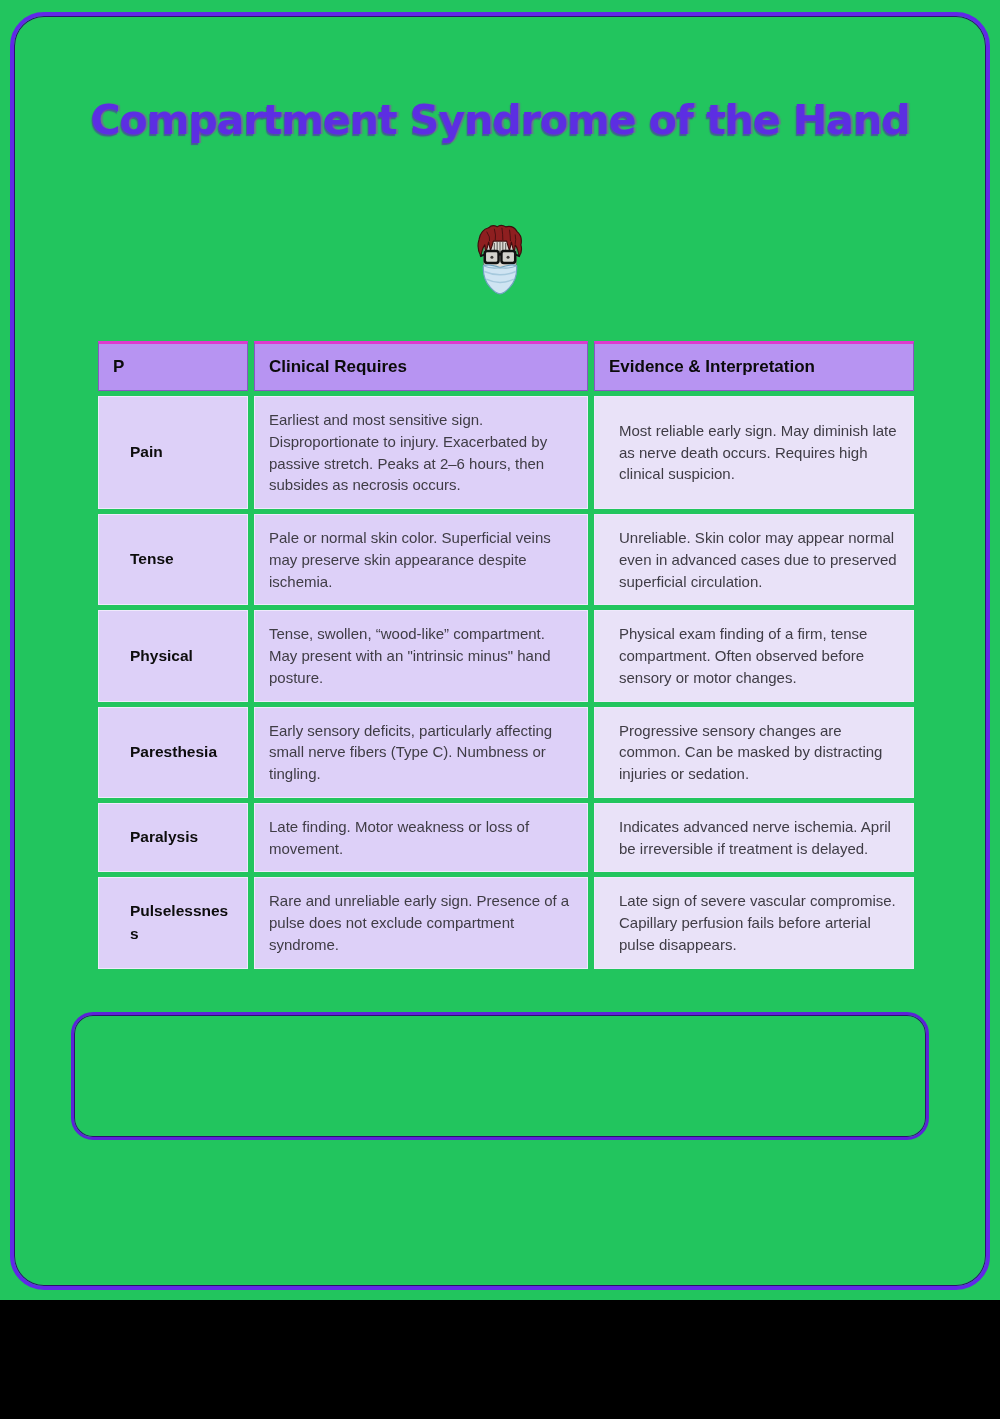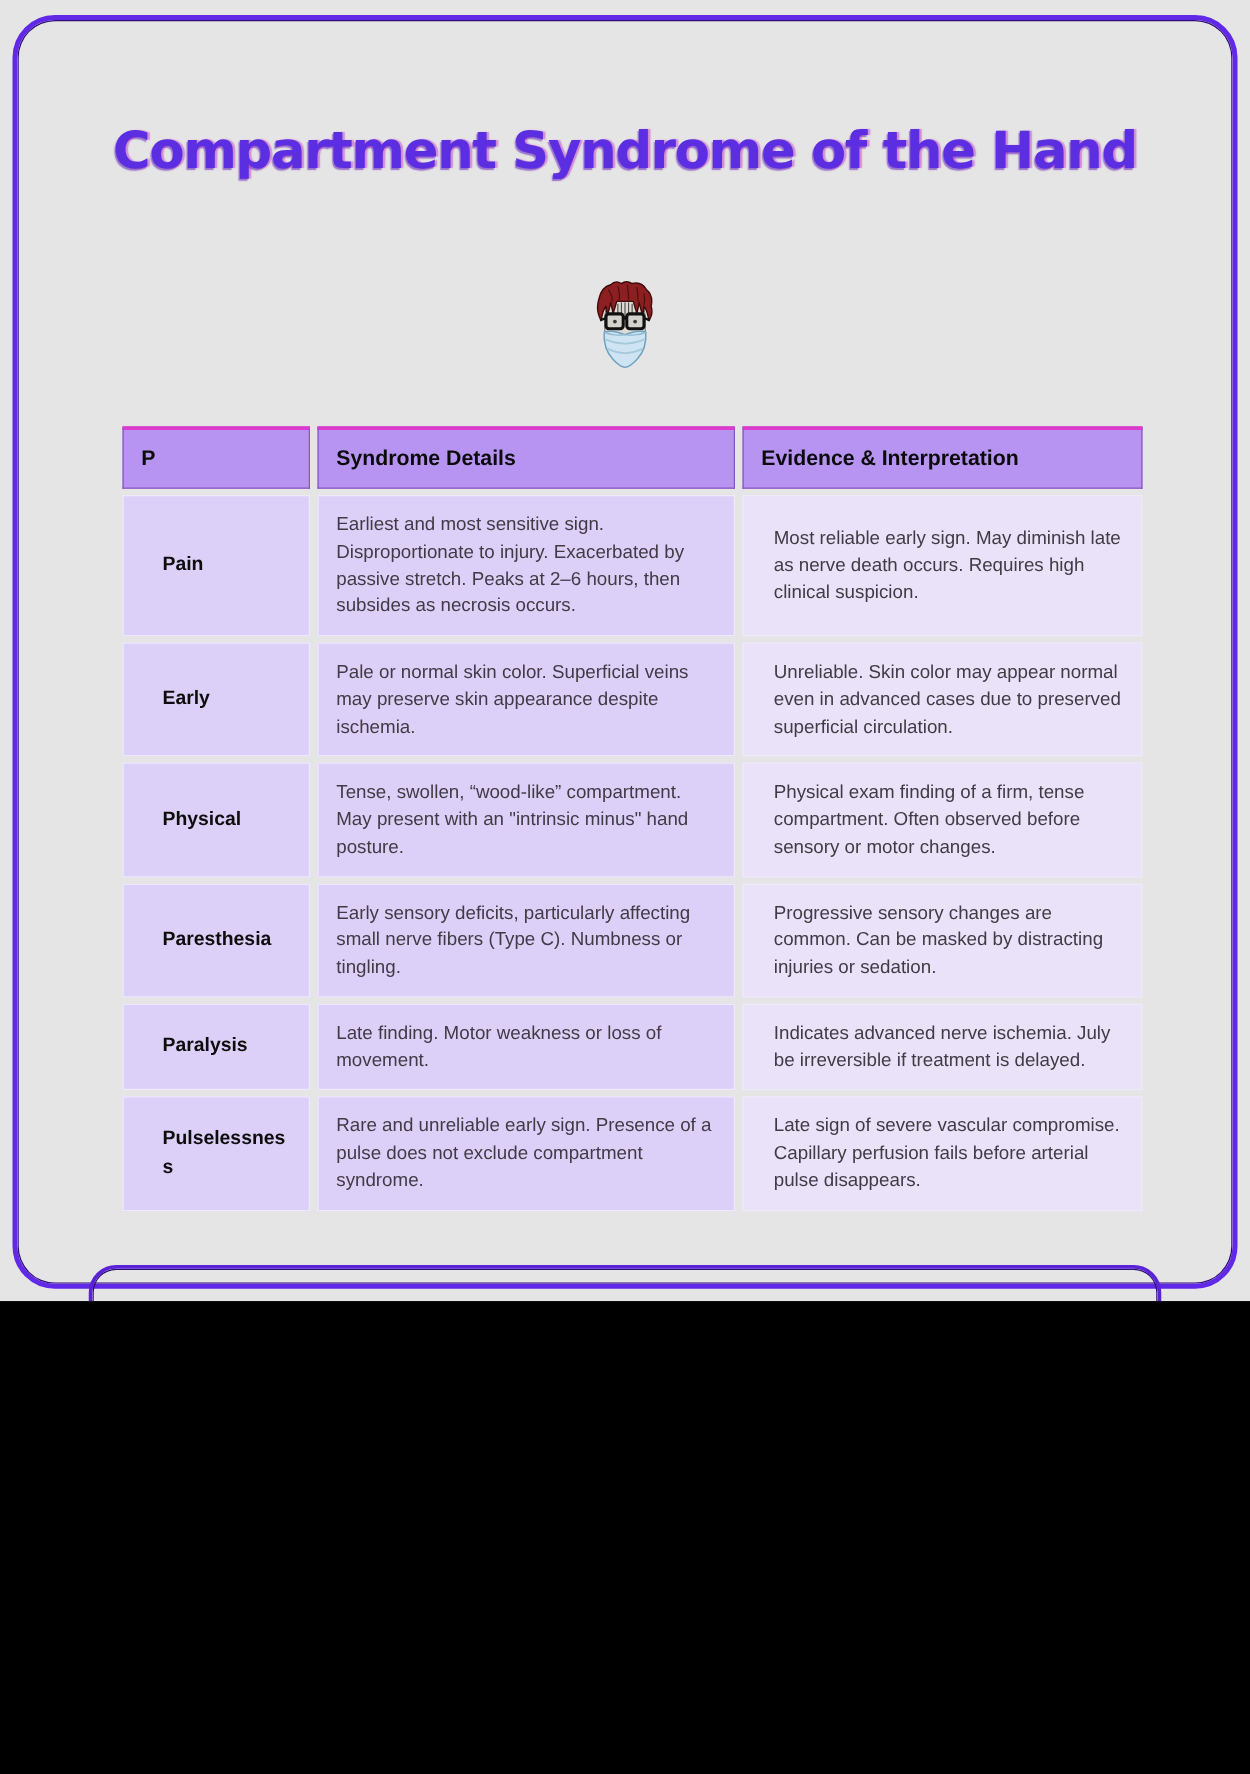--- a/index.html
+++ b/index.html
@@ -1,20 +1,20 @@
 <!DOCTYPE html>
 <html><head>
 <meta charset="utf-8">
 <style>
   html, body { margin: 0; padding: 0; background: #000; }
   .page {
     position: relative;
     width: 1000px;
-    height: 1041px;
-    background: #e5e5e5;
+    height: 1300px;
+    background: #22c55e;
     overflow: hidden;
     font-family: "Liberation Sans", sans-serif;
   }
   .outer-frame {
     position: absolute;
     left: 10px; top: 12px; right: 10px; bottom: 10px;
     border: 4px solid #6128e8;
     border-radius: 34px;
     box-shadow: inset 0 0 0 1px #2d0f6e;
     pointer-events: none;
@@ -124,49 +124,49 @@
     <div class="table-wrap">
       <table class="signs-table">
         <colgroup>
           <col style="width:150px">
             <col style="width:334px">
             <col style="width:320px">
         </colgroup>
         <thead>
           <tr>
             <th class="hdr">P</th>
-            <th class="hdr">Syndrome Details</th>
+            <th class="hdr">Clinical Requires</th>
             <th class="hdr">Evidence &amp; Interpretation</th>
           </tr>
         </thead>
         <tbody>
           <tr>
             <td class="label-cell">Pain</td>
             <td class="clinical-cell">Earliest and most sensitive sign. Disproportionate to injury. Exacerbated by passive stretch. Peaks at 2–6 hours, then subsides as necrosis occurs.</td>
             <td class="evidence-cell">Most reliable early sign. May diminish late as nerve death occurs. Requires high clinical suspicion.</td>
           </tr>
           <tr>
-            <td class="label-cell">Early</td>
+            <td class="label-cell">Tense</td>
             <td class="clinical-cell">Pale or normal skin color. Superficial veins may preserve skin appearance despite ischemia.</td>
             <td class="evidence-cell">Unreliable. Skin color may appear normal even in advanced cases due to preserved superficial circulation.</td>
           </tr>
           <tr>
             <td class="label-cell">Physical</td>
             <td class="clinical-cell">Tense, swollen, “wood-like” compartment. May present with an "intrinsic minus" hand posture.</td>
             <td class="evidence-cell">Physical exam finding of a firm, tense compartment. Often observed before sensory or motor changes.</td>
           </tr>
           <tr>
             <td class="label-cell">Paresthesia</td>
             <td class="clinical-cell">Early sensory deficits, particularly affecting small nerve fibers (Type C). Numbness or tingling.</td>
             <td class="evidence-cell">Progressive sensory changes are common. Can be masked by distracting injuries or sedation.</td>
           </tr>
           <tr>
             <td class="label-cell">Paralysis</td>
             <td class="clinical-cell">Late finding. Motor weakness or loss of movement.</td>
-            <td class="evidence-cell">Indicates advanced nerve ischemia. July be irreversible if treatment is delayed.</td>
+            <td class="evidence-cell">Indicates advanced nerve ischemia. April be irreversible if treatment is delayed.</td>
           </tr>
           <tr>
             <td class="label-cell">Pulselessness</td>
             <td class="clinical-cell">Rare and unreliable early sign. Presence of a pulse does not exclude compartment syndrome.</td>
             <td class="evidence-cell">Late sign of severe vascular compromise. Capillary perfusion fails before arterial pulse disappears.</td>
           </tr>
         </tbody>
       </table>
     </div>
 

